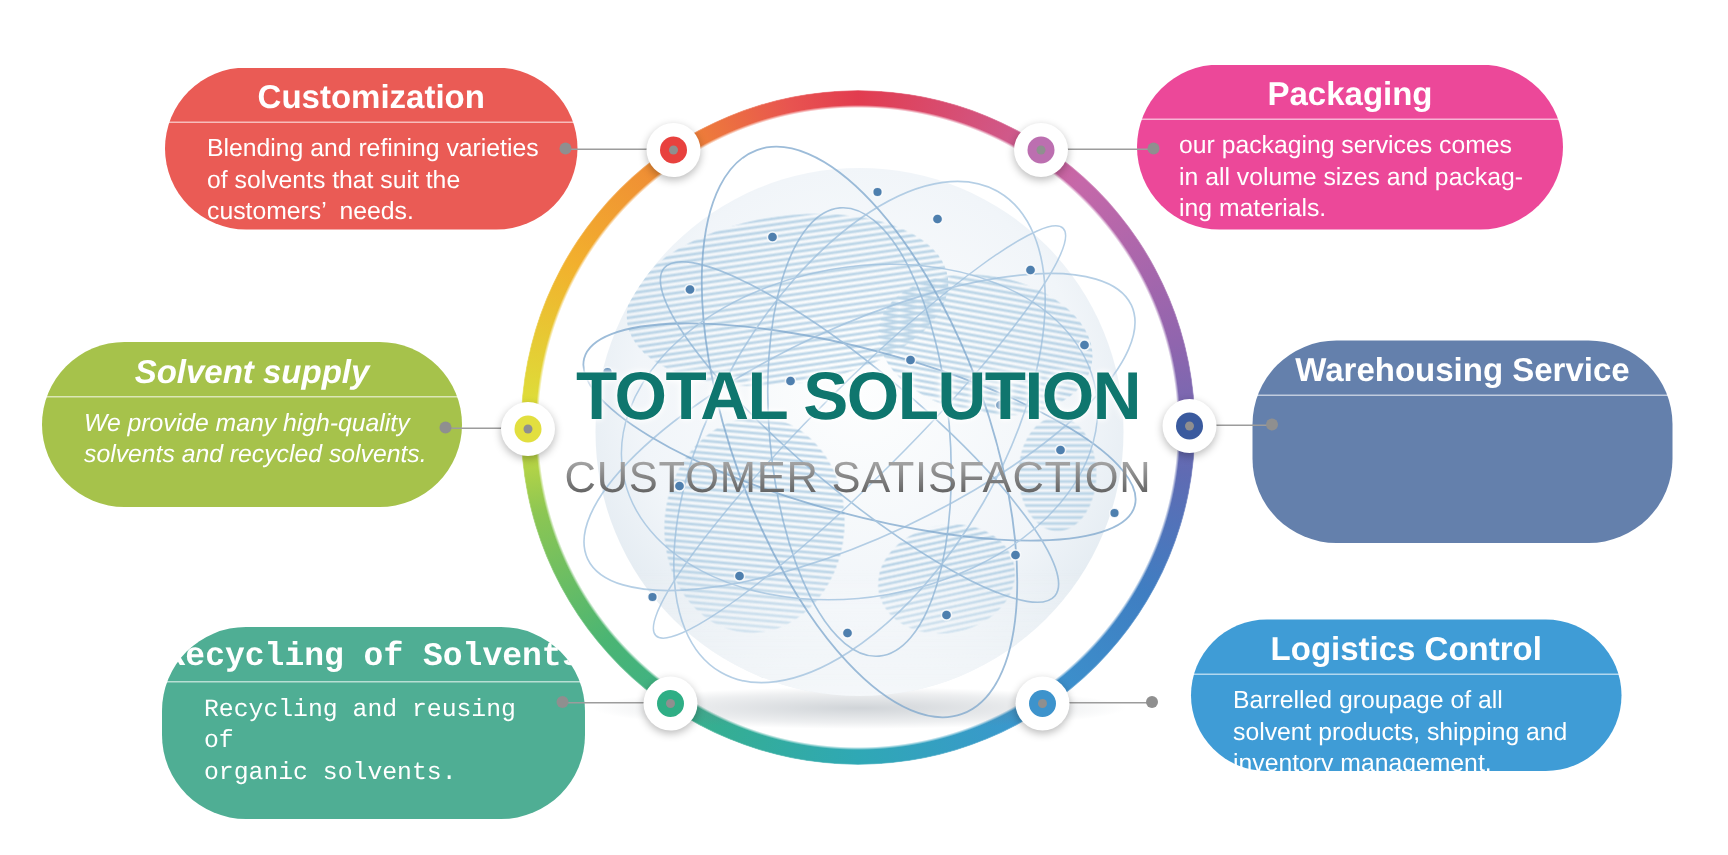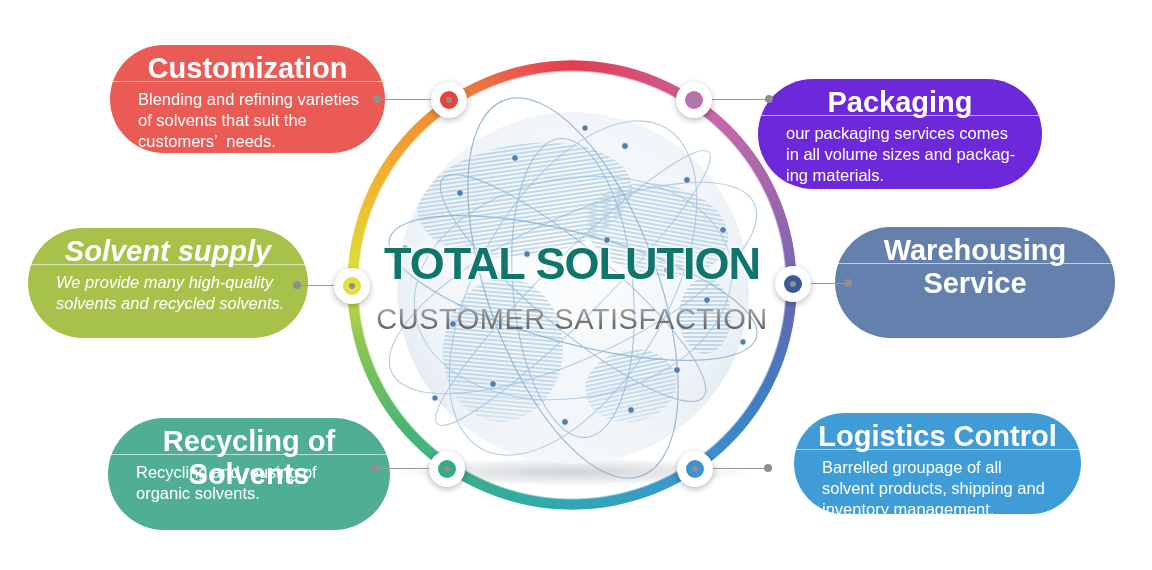--- a/index.html
+++ b/index.html
@@ -23,29 +23,29 @@
   .center-text { position:absolute; left:352px; top:238px; width:440px; text-align:center; z-index:3; }
   .main-title { font-size:45px; font-weight:800; letter-spacing:-1px;
                 text-shadow:0 0 6px #fff, 0 0 3px #fff, 0 0 1px #fff; }
   .subtitle  { margin-top:13px; font-size:29px; font-weight:400; letter-spacing:.5px;
                background:linear-gradient(#b3b3b3,#4d4d4d);
                -webkit-background-clip:text; background-clip:text;
                color:transparent; text-shadow:none; }
 
   
   .card { position:absolute; border-radius:56px; color:#fff; z-index:4; }
-  .card-title { text-align:center; font-size:29px; font-weight:700; padding-top:7px; height:36px; }
+  .card-title { text-align:center; font-size:22px; font-weight:700; padding-top:7px; height:36px; }
   .card-divider { border:none; border-top:1px solid rgba(255,255,255,.6); width:100%; }
   .card-body { padding:7px 18px 0 28px; font-size:16.5px; line-height:21px; white-space:pre-wrap; }
 
   .card-tl { left:110px; top:45px;  width:275px; height:108px; }
   .card-tr { left:758px; top:43px;  width:284px; height:110px; }
   .card-ml { left:28px;  top:228px; width:280px; height:110px;font-style:italic; }
-  .card-mr { left:835px; top:227px; width:280px; height:111px; }
-  .card-bl { left:108px; top:418px; width:282px; height:112px; }
+  .card-mr { left:835px; top:227px; width:280px; height:135px; }
+  .card-bl { left:108px; top:418px; width:282px; height:128px;font-family:Liberation Mono, monospace; }
   .card-br { left:794px; top:413px; width:287px; height:101px; }
 
   
   .conn-line { position:absolute; height:1px; background:#9c9c9c; z-index:5; }
   .line-tl { left:377px; top:99px;  width:72px; }
   .line-tr { left:694px; top:99px;  width:75px; }
   .line-ml { left:297px; top:285px; width:55px; }
   .line-mr { left:793px; top:283px; width:55px; }
   .line-bl { left:375px; top:468px; width:72px; }
   .line-br { left:695px; top:468px; width:73px; }
@@ -152,21 +152,21 @@
   </div>
 
   <div class="card card-tl" style="background-color: rgb(234, 91, 85);">
     <div class="card-title">Customization</div>
     <hr class="card-divider">
     <div class="card-body">Blending and refining varieties
 of solvents that suit the
 customers’  needs.</div>
   </div>
 
-  <div class="card card-tr" style="background-color: #6d28d9; margin-top: 36px;">
+  <div class="card card-tr" style="background-color: #ec4899;">
     <div class="card-title">Packaging</div>
     <hr class="card-divider">
     <div class="card-body">our packaging services comes
 in all volume sizes and packag-
 ing materials.</div>
   </div>
 
   <div class="card card-ml" style="background-color: rgb(166, 194, 75);">
     <div class="card-title">Solvent supply</div>
     <hr class="card-divider">

